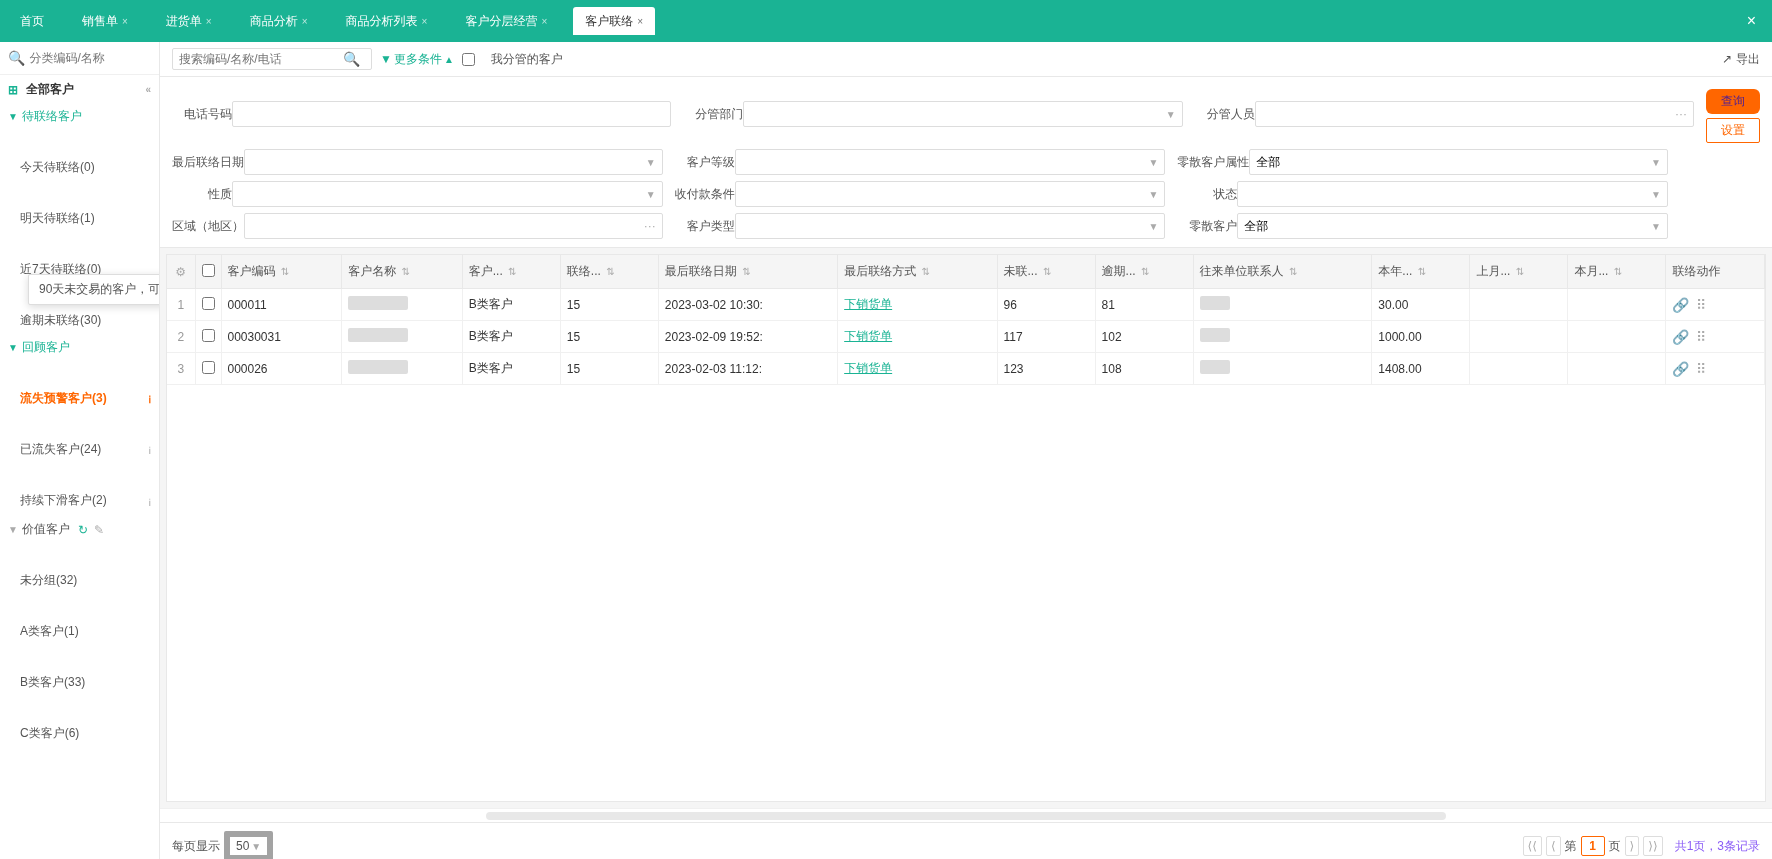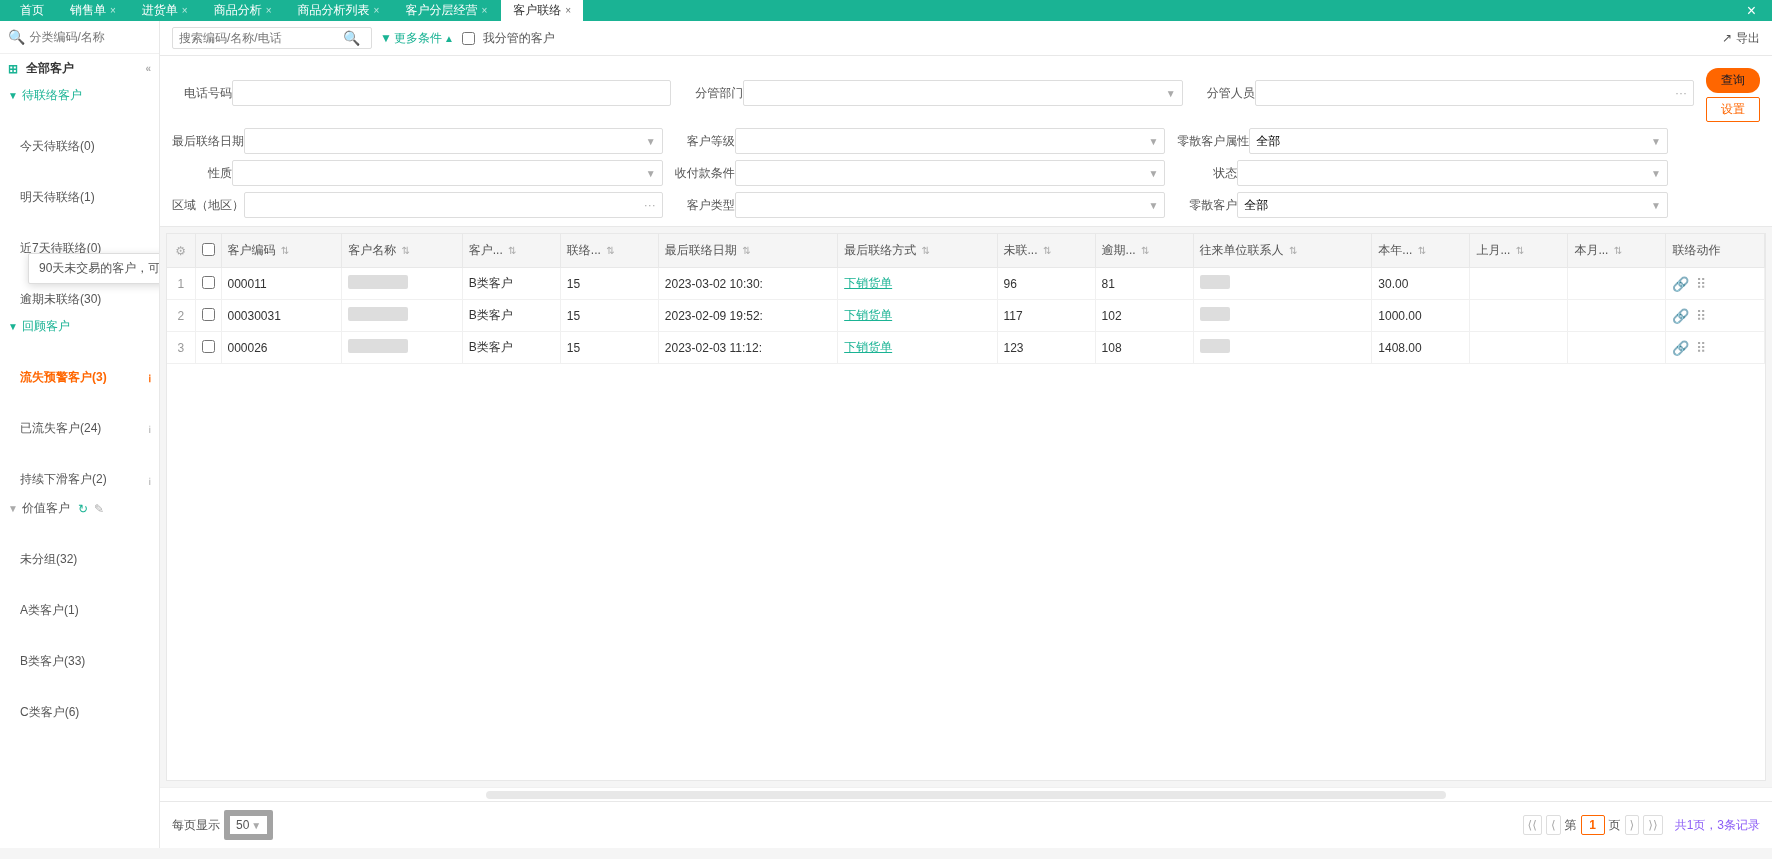--- a/index.html
+++ b/index.html
@@ -3,23 +3,23 @@
   <meta charset="utf-8">
   <style>
     * { box-sizing: border-box; margin: 0; padding: 0; font-family: 'Microsoft YaHei', Arial, sans-serif; font-size: 12px; }
     body { background: #f5f5f5; overflow: hidden; }
 
     
     .top-nav {
       display: flex;
       align-items: center;
       background: #1ab394;
-      height: 21px;
+      height: 42px;
       padding: 4px 8px;
-      gap: 2px;
+      gap: 14px;
     }
     .nav-tab {
       display: flex;
       align-items: center;
       height: 28px;
       padding: 0 12px;
       color: #fff;
       cursor: pointer;
       border-radius: 3px 3px 0 0;
       font-size: 12px;
@@ -163,21 +163,21 @@
       display: flex;
       align-items: center;
       gap: 2px;
       color: #1ab394;
       cursor: pointer;
       font-size: 12px;
     }
     .my-customers {
       display: flex;
       align-items: center;
-      gap: 8px;
+      gap: 16px;
       color: #555;
       cursor: pointer;
       font-size: 12px;
     }
     .filter-spacer { flex: 1; }
     .export-btn {
       display: flex;
       align-items: center;
       gap: 4px;
       color: #555;
@@ -237,24 +237,24 @@
 
     .action-buttons {
       display: flex;
       flex-direction: column;
       gap: 4px;
       align-self: flex-start;
       padding-top: 4px;
     }
     .query-btn {
       background: #ff6600;
-      color: #0f172a;
+      color: #4c1d95;
       border: none;
       padding: 4px 14px;
-      border-radius: 12px;
+      border-radius: 6px;
       cursor: pointer;
       font-size: 12px;
     }
     .settings-btn {
       background: #fff;
       color: #ff6600;
       border: 1px solid #ff6600;
       padding: 3px 14px;
       border-radius: 2px;
       cursor: pointer;

